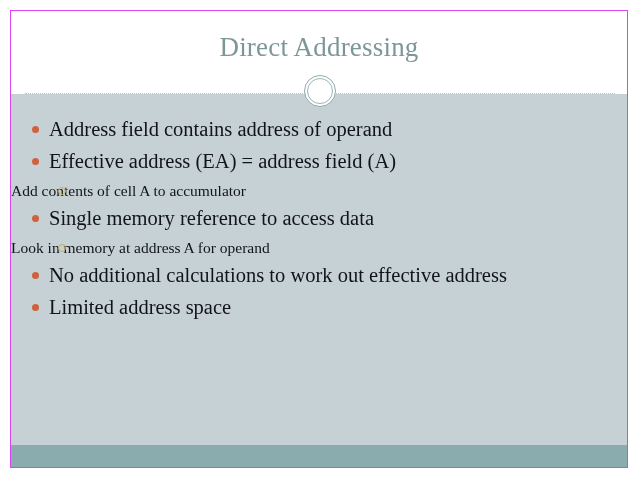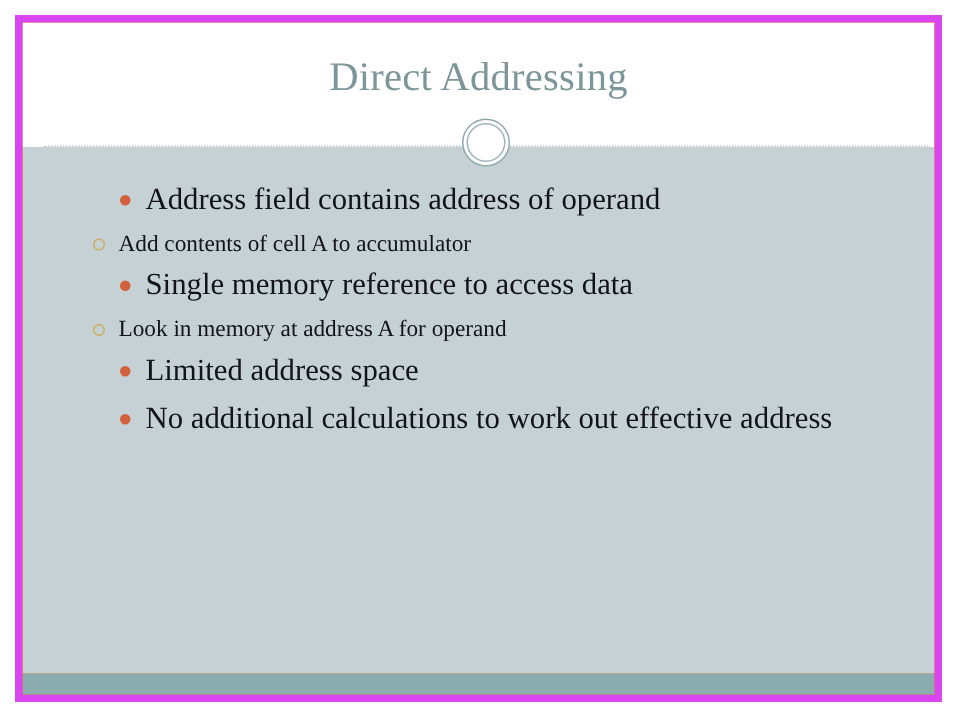--- a/index.html
+++ b/index.html
@@ -15,22 +15,22 @@
   }
 
   
   #slide {
     position: absolute;
     left: 10px;
     top: 10px;
     width: 618px;
     height: 458px;
     box-sizing: border-box;
-    border: 5px solid #d946ef;
-    background: #f97316;
+    border: 1px solid #d946ef;
+    background: #eab308;
     overflow: hidden;
   }
 
   
   .title-band {
     position: absolute;
     left: 0;
     top: 0;
     width: 100%;
     height: 83px;
@@ -118,35 +118,33 @@
     color: #111418;
   }
 
   
   .lvl1 {
     padding-left: 38px;
     padding-right: 40px;
     font-size: 20.5px;
     line-height: 29px;
     margin-bottom: 3px;
-    margin-left: 44px;
   }
   .lvl1 .marker {
     position: absolute;
     left: 21px;
     top: 11px;
     width: 7px;
     height: 7px;
     border-radius: 50%;
     background: #d2603c;
   }
 
   
   .lvl2 {
-    padding-left: 64px;
     padding-right: 40px;
     font-size: 15.5px;
     line-height: 24px;
     margin-bottom: 1px;
   }
   .lvl2 .marker {
     position: absolute;
     left: 47px;
     top: 8px;
     width: 8px;
@@ -188,37 +186,41 @@
     <div class="ring-inner"></div>
   </div>
 
   <div class="body-band"></div>
 
   <div class="bullets" id="bullet-list">
       <div class="bullet-row lvl1">
         <span class="marker"></span>
         <span class="bullet-text">Address field contains address of operand</span>
       </div>
+      <div class="bullet-row lvl1">
+        <span class="marker"></span>
+        <span class="bullet-text">Effective address (EA) = address field (A)</span>
+      </div>
       <div class="bullet-row lvl2">
         <span class="marker"></span>
         <span class="bullet-text">Add contents of cell A to accumulator</span>
       </div>
       <div class="bullet-row lvl1">
         <span class="marker"></span>
         <span class="bullet-text">Single memory reference to access data</span>
       </div>
       <div class="bullet-row lvl2">
         <span class="marker"></span>
         <span class="bullet-text">Look in memory at address A for operand</span>
       </div>
       <div class="bullet-row lvl1">
         <span class="marker"></span>
+        <span class="bullet-text">No additional calculations to work out effective address</span>
+      </div>
+      <div class="bullet-row lvl1">
+        <span class="marker"></span>
         <span class="bullet-text">Limited address space</span>
       </div>
-      <div class="bullet-row lvl1">
-        <span class="marker"></span>
-        <span class="bullet-text">No additional calculations to work out effective address</span>
-      </div>
     </div>
 
   <div class="bottom-bar"></div>
 
 </div>
 
 </body></html>

